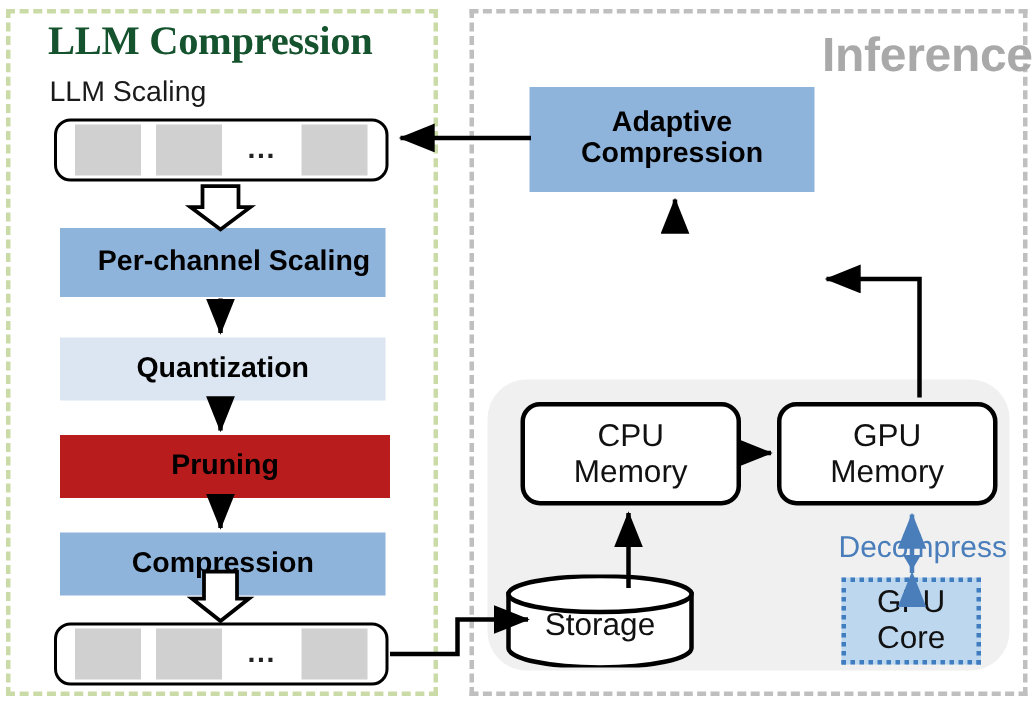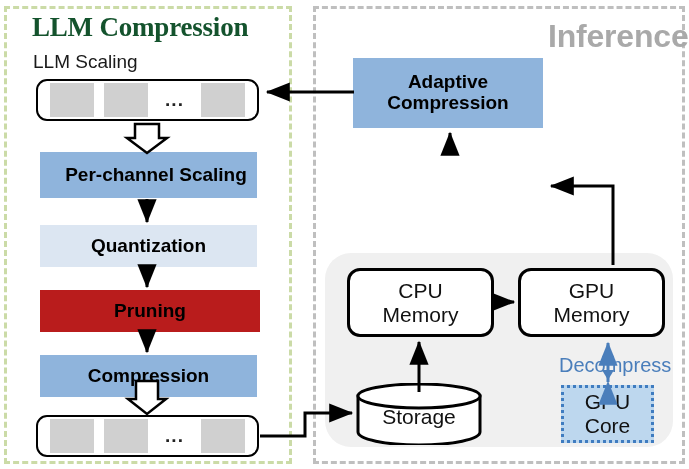--- a/index.html
+++ b/index.html
@@ -137,21 +137,21 @@
     justify-content: center;
     font-size: 21px;
     color: #111;
     text-align: center;
     line-height: 1.12;
   }
 
   
   #storage {
     position: absolute;
-    left: 355px; top: 383px; width: 128px; height: 62px;
+    left: 336px; top: 383px; width: 128px; height: 62px;
   }
   #storage .cyl-label {
     position: absolute;
     left: 0; top: 22px; width: 128px;
     text-align: center;
     font-size: 21px;
     color: #111;
   }
 
   

